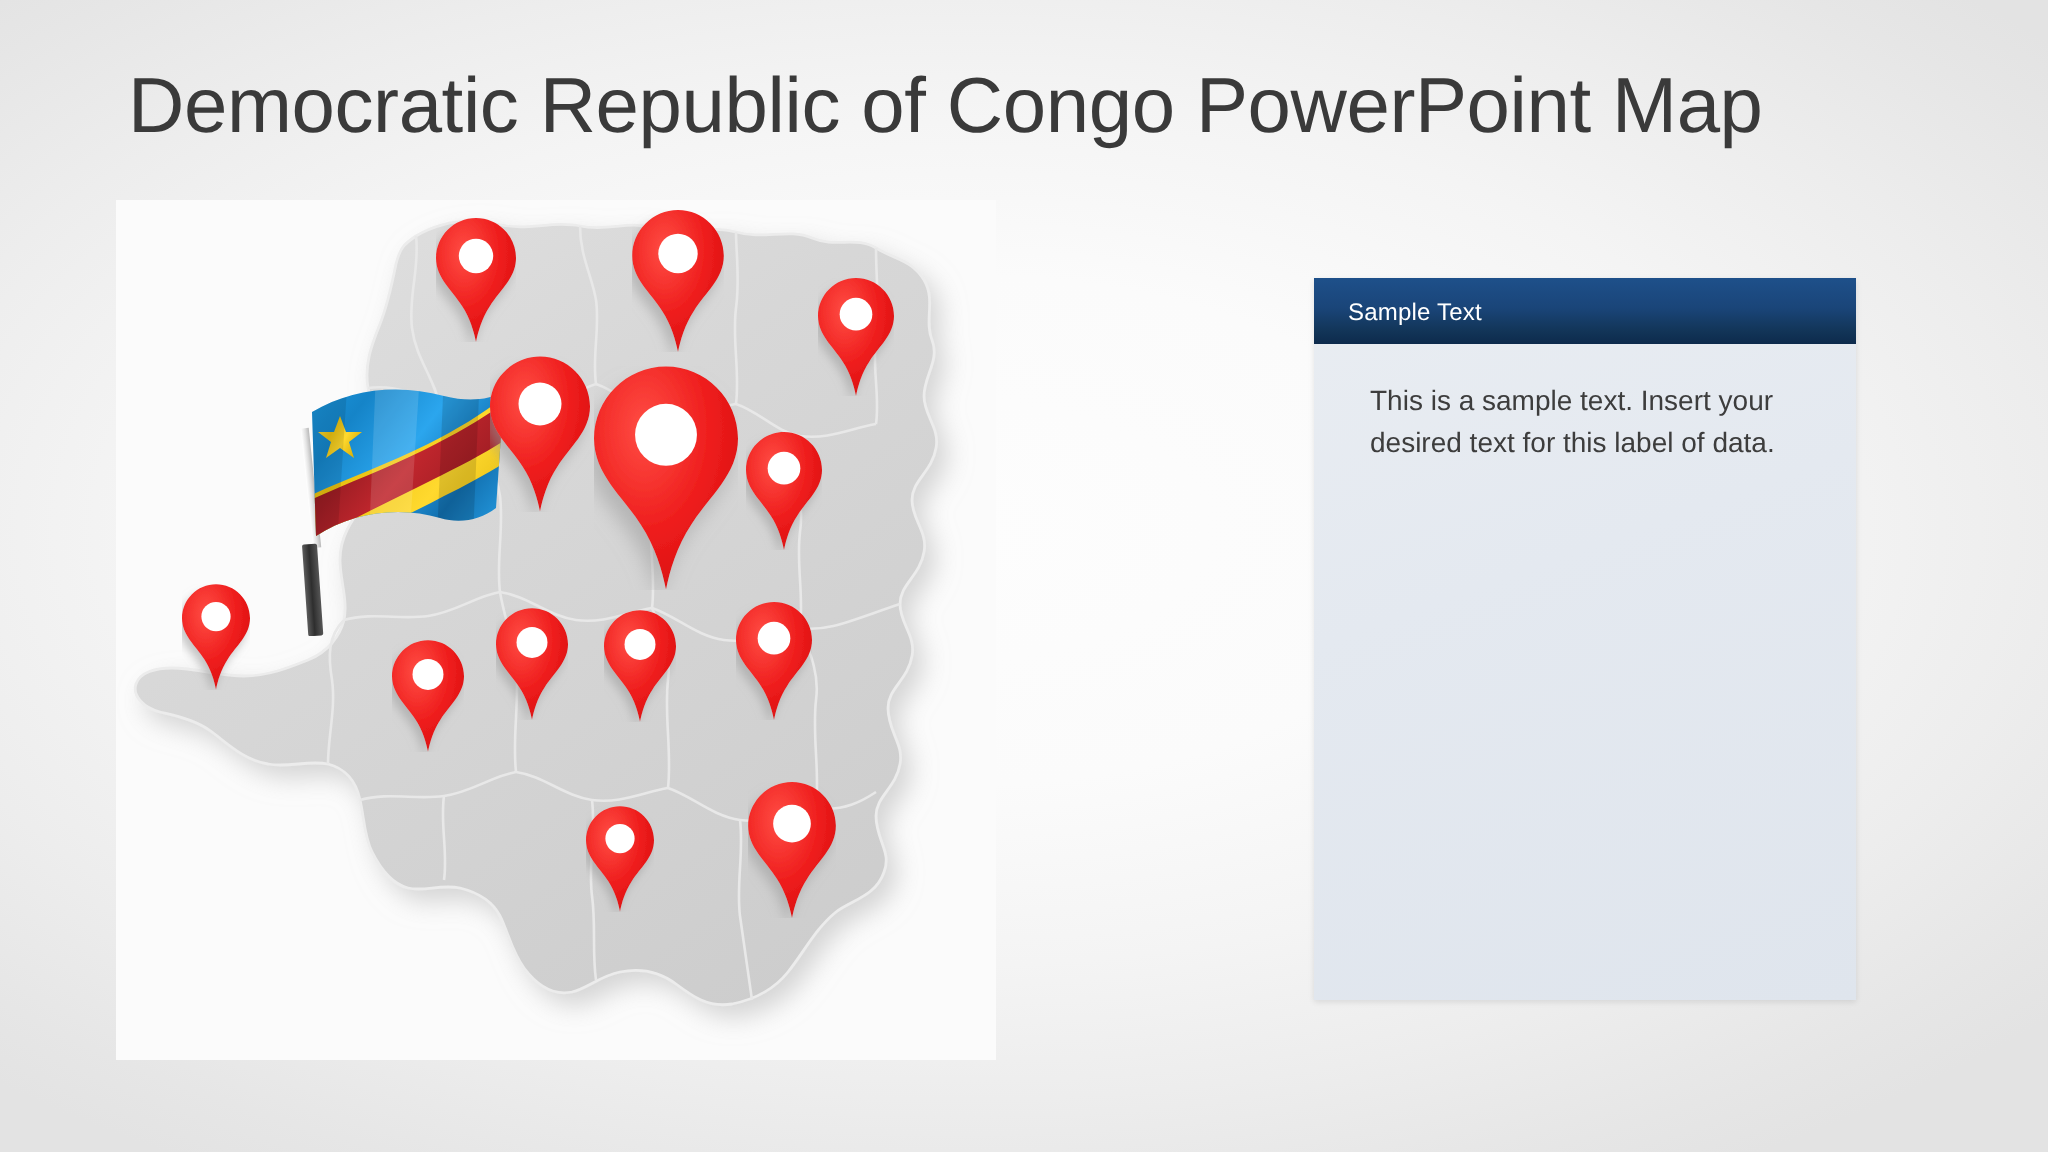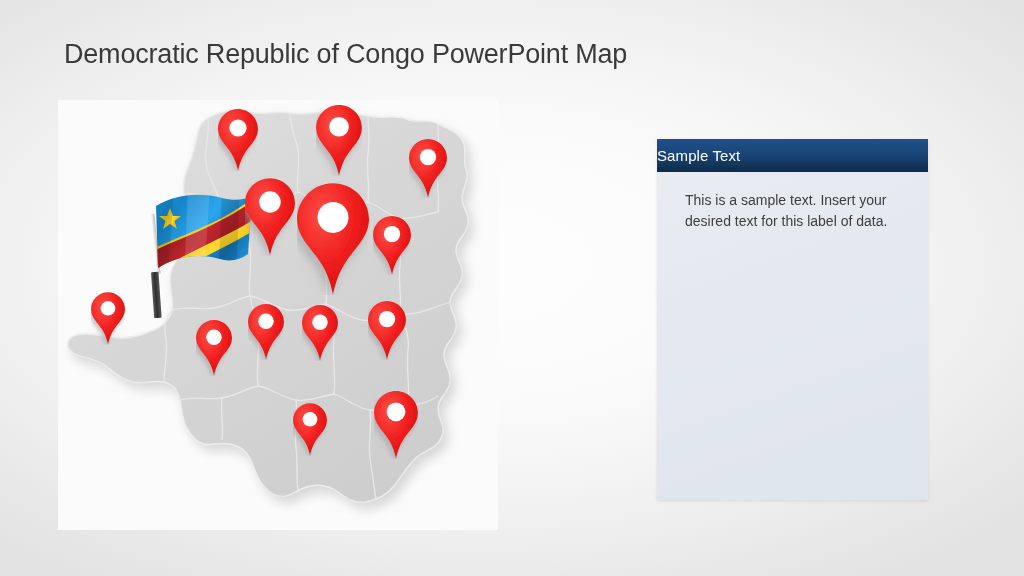--- a/index.html
+++ b/index.html
@@ -10,21 +10,21 @@
   #slide {
     position:relative; width:1024px; height:576px;
     background:
       radial-gradient(ellipse 70% 65% at 47% 46%,
         #fdfdfd 0%, #fbfbfb 34%, #f4f4f4 58%, #ededed 76%, #e6e6e6 92%, #e3e3e3 100%);
   }
 
   
   #title {
     position:absolute; left:64px; top:32px;
-    font-size:27px; line-height:44px;
+    font-size:39px; line-height:44px;
     color:#3a3a3a; letter-spacing:-0.2px; white-space:nowrap;
   }
 
   
   #map-wrap { position:absolute; left:58px; top:100px; width:440px; height:430px; }
   #map-svg  { position:absolute; left:0; top:0; width:440px; height:430px; }
 
   
   #flag-wrap { position:absolute; left:144px; top:186px; width:120px; height:132px; }
   #flag-svg  { position:absolute; left:0; top:0; width:120px; height:132px; }
@@ -39,21 +39,21 @@
     background:linear-gradient(160deg,#e9edf2 0%,#e4e9f0 40%,#dfe5ed 100%);
     box-shadow:0 1px 3px rgba(0,0,0,0.10);
   }
   #panel-header {
     height:33px; width:100%;
     background:linear-gradient(180deg,#1d4e86 0%,#1a477c 40%,#123câ56 60%,#0e2e54 100%);
     background:linear-gradient(180deg,#1e508a 0%,#1a4579 45%,#123558 80%,#0d2a4c 100%);
     display:flex; align-items:center;
   }
   #panel-title {
-    color:#ffffff; font-size:15px; 
+    color:#ffffff; font-size:12px; padding-left:17px;
     letter-spacing:0.1px;
   }
   #panel-body {
     padding:18px 16px 0 28px;
     color:#3d3d3d; font-size:14px; line-height:21px;
   }
 </style>
 </head>
 <body>
 

